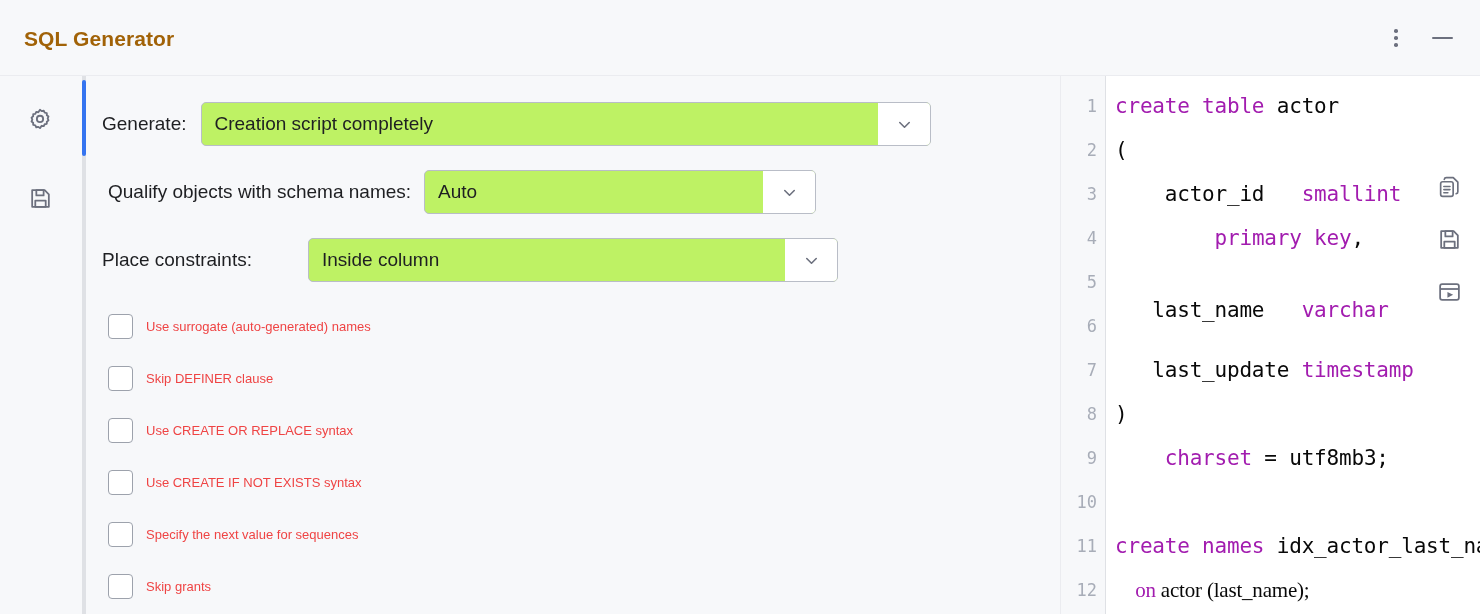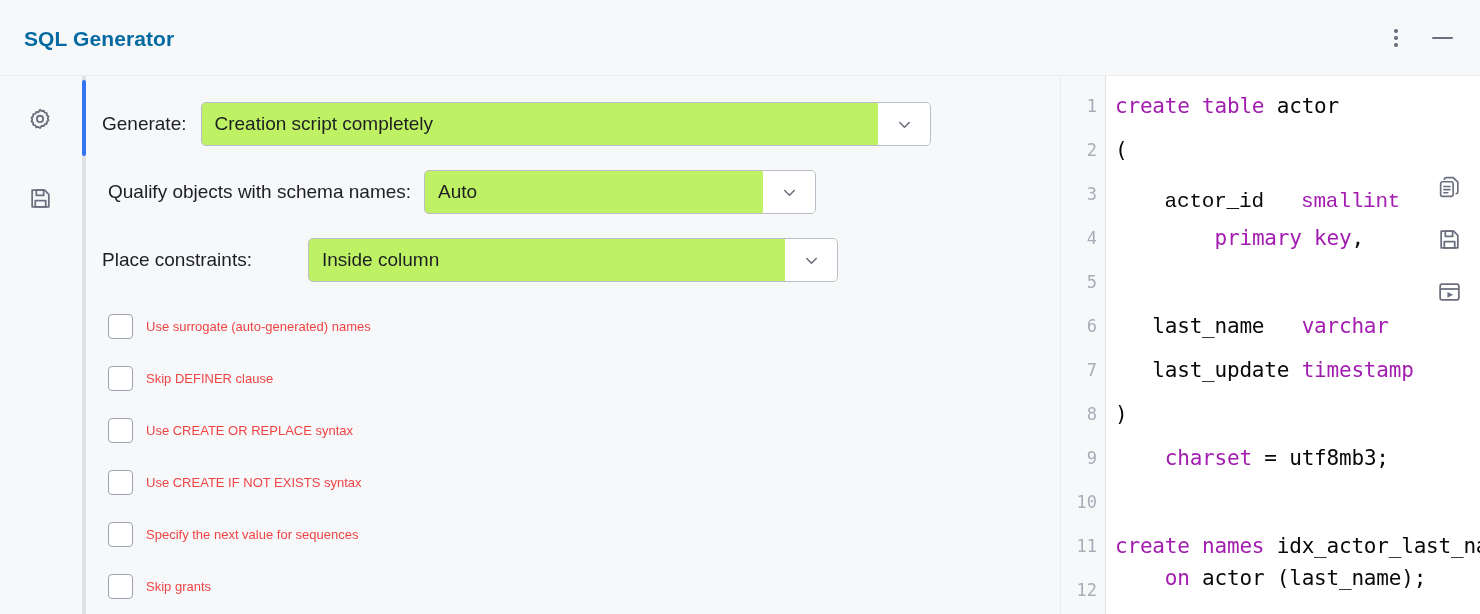--- a/index.html
+++ b/index.html
@@ -27,21 +27,21 @@
     left: 0; top: 0;
     width: 1480px; height: 76px;
     background: #F7F8FA;
     border-bottom: 1px solid #EBECF0;
   }
   .titlebar-title {
     position: absolute;
     left: 24px; top: 27px;
     font-size: 21px;
     font-weight: bold;
-    color: #0369a1;
+    color: #a16207;
     letter-spacing: 0.1px;
   }
   .titlebar-actions {
     position: absolute;
     right: 20px; top: 0;
     height: 76px;
     display: flex;
     align-items: center;
     gap: 10px;
   }
@@ -365,29 +365,29 @@
         <div class="gutter-num" style="top: 272px;">7</div>
         <div class="gutter-num" style="top: 316px;">8</div>
         <div class="gutter-num" style="top: 360px;">9</div>
         <div class="gutter-num" style="top: 404px;">10</div>
         <div class="gutter-num" style="top: 448px;">11</div>
         <div class="gutter-num" style="top: 492px;">12</div>
       </div>
     <div class="code-area" id="code-area">
         <div class="code-line" style="top: 8px;"><span class="kw">create table</span><span> actor</span></div>
         <div class="code-line" style="top: 52px;"><span>(</span></div>
-        <div class="code-line" style="top: 104px; font-family: Liberation Mono, monospace;"><span>    actor_id   </span><span class="kw">smallint</span></div>
+        <div class="code-line" style="top: 96px;"><span>    actor_id   </span><span class="kw">smallint</span></div>
         <div class="code-line" style="top: 140px;"><span>        </span><span class="kw">primary key</span><span>,</span></div>
-        <div class="code-line" style="top: 228px;"><span>   last_name   </span><span class="kw">varchar</span></div>
+        <div class="code-line" style="top: 212px;"><span>   last_name   </span><span class="kw">varchar</span></div>
         <div class="code-line" style="top: 272px;"><span>   last_update </span><span class="kw">timestamp</span></div>
         <div class="code-line" style="top: 316px;"><span>)</span></div>
         <div class="code-line" style="top: 360px;"><span>    </span><span class="kw">charset</span><span> = utf8mb3;</span></div>
         <div class="code-line" style="top: 404px;"><span></span></div>
         <div class="code-line" style="top: 448px;"><span class="kw">create names</span><span> idx_actor_last_name</span></div>
-        <div class="code-line" style="top: 480px;"><span>    </span><span class="kw">on</span><span> actor (last_name);</span></div>
+        <div class="code-line" style="top: 492px; font-family: Liberation Serif, serif;"><span>    </span><span class="kw">on</span><span> actor (last_name);</span></div>
       </div>
 
     <div class="editor-tools">
       <div class="et-btn">
         <svg width="25" height="25" viewBox="0 0 24 24" fill="none" stroke="#6C707E" stroke-width="1.6" stroke-linecap="round" stroke-linejoin="round">
           <rect x="3.5" y="6.5" width="12" height="14" rx="2"></rect>
           <path d="M7 4.2a2 2 0 0 1 2-1.7h6.6L20 6.9V16a2 2 0 0 1-1.6 2"></path>
           <line x1="6.6" y1="11" x2="12.4" y2="11"></line>
           <line x1="6.6" y1="14" x2="12.4" y2="14"></line>
           <line x1="6.6" y1="17" x2="10.4" y2="17"></line>

